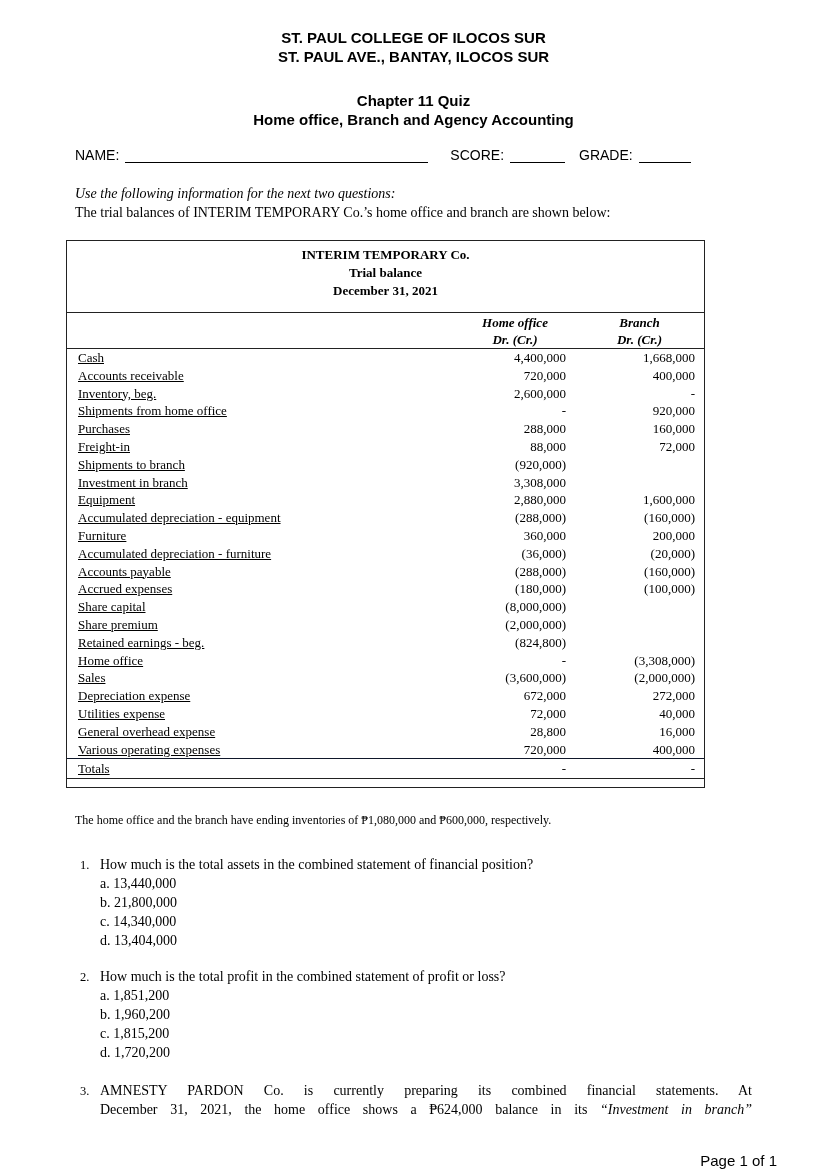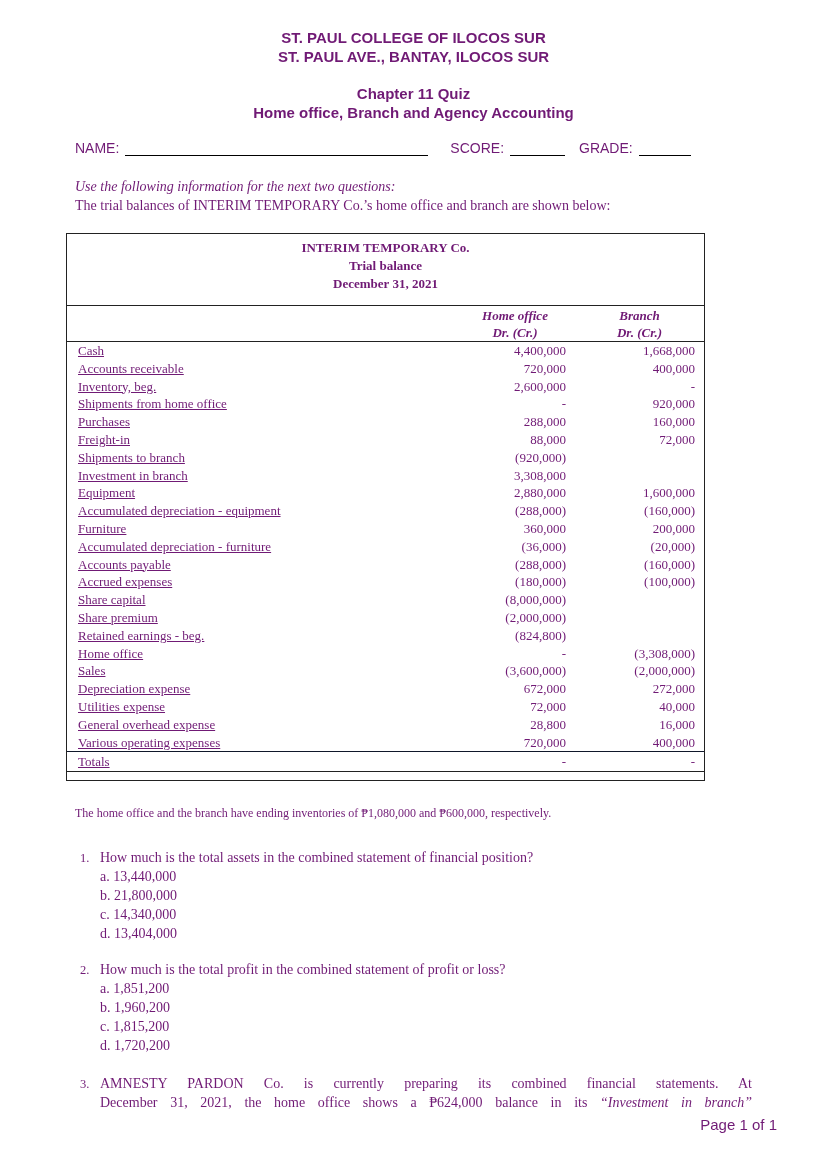--- a/index.html
+++ b/index.html
@@ -2,29 +2,29 @@
 <html><head>
 <meta charset="utf-8">
 <style>
   * { box-sizing: border-box; margin: 0; padding: 0; }
   html, body { background: #fff; }
   .page {
     position: relative;
     width: 827px;
     height: 1170px;
     background: #ffffff;
-    color: #701a75;
+    color: #000000;
     font-family: "Liberation Serif", "DejaVu Serif", serif;
     overflow: hidden;
   }
-  .sans { font-family: "Liberation Sans", "DejaVu Sans", sans-serif; }
+  .sans { font-family: "Liberation Sans", "DejaVu Sans", sans-serif; margin-top: 36px; }
 
   
   .school-block { margin-top: 28px; text-align: center; font-weight: 700; font-size: 15px; line-height: 19px; }
-  .quiz-block   { margin-top: 18px; text-align: center; font-weight: 700; font-size: 15px; line-height: 19px; }
+  .quiz-block   { margin-top: 25px; text-align: center; font-weight: 700; font-size: 15px; line-height: 19px; }
 
   
   .name-row { margin: 17px 0 0 75px; width: 632px; display: flex; align-items: center; font-size: 14px; height: 18px; }
   .blank { display: inline-block; border-bottom: 1px solid #000; height: 15px; }
   .blank-name  { width: 303px; margin-left: 6px; margin-right: 22px; }
   .blank-score { width: 55px;  margin-left: 6px; margin-right: 14px; }
   .blank-grade { width: 52px;  margin-left: 6px; }
 
   
   .instruction { margin: 20px 0 0 75px; font-style: italic; font-size: 14px; line-height: 19px; }

